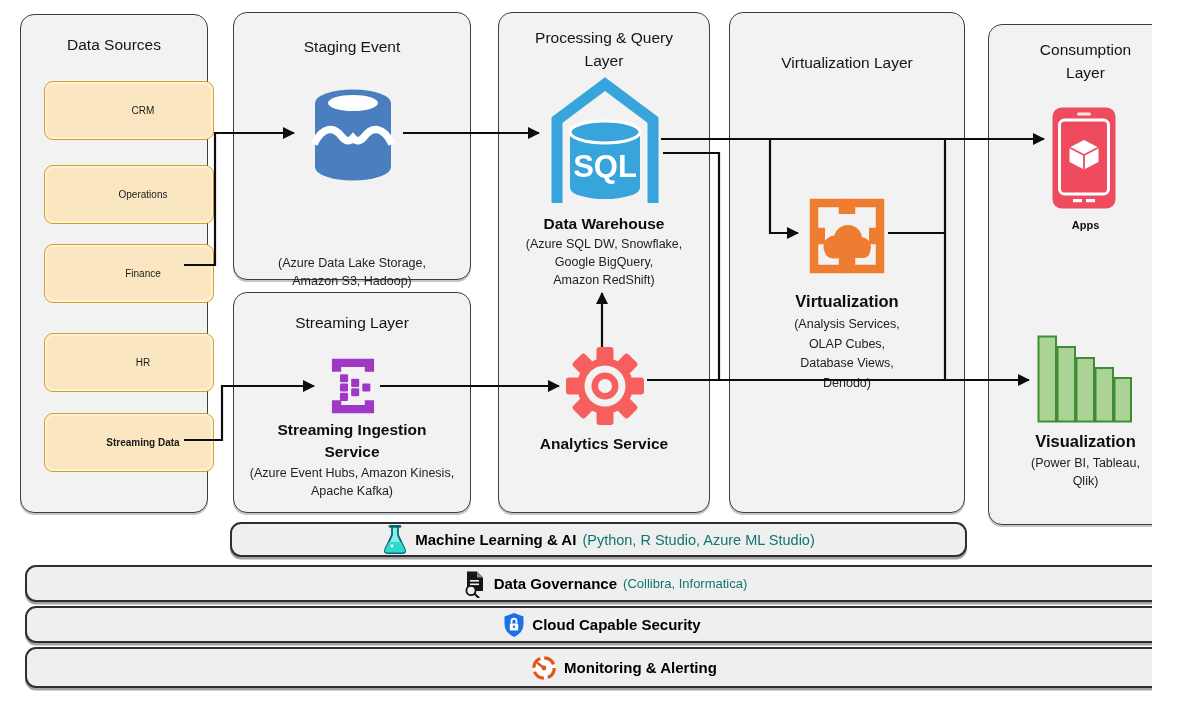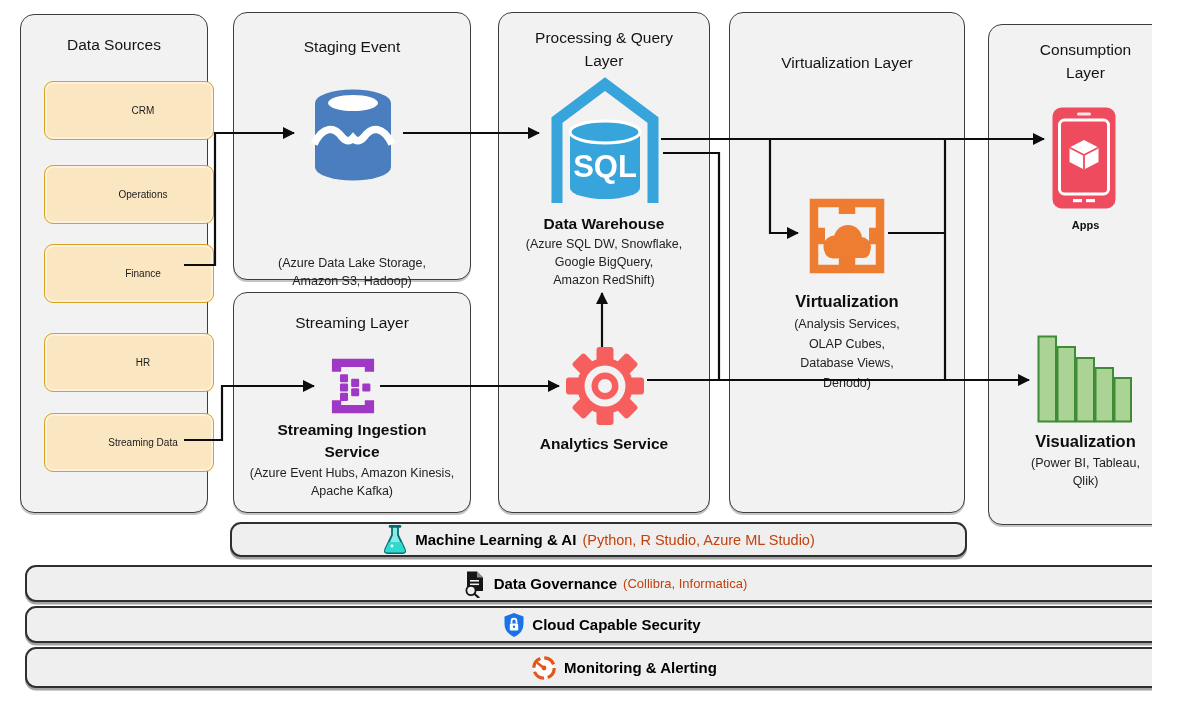--- a/index.html
+++ b/index.html
@@ -30,37 +30,37 @@
     font-size:10px;color:#1a1a1a;box-shadow:inset 0 0 0 2px rgba(255,255,255,.45);padding-left:28px;
   }
   .icon{position:absolute;}
   .bar{
     position:absolute;background:#efefef;border:2.5px solid #2f2f2f;border-radius:11px;
     box-shadow:0 2.5px 0 rgba(70,70,70,.5);
     display:flex;align-items:center;justify-content:center;
   }
   .bicon{display:inline-flex;align-items:center;margin-right:7px;}
   .btitle{font-size:15px;font-weight:700;color:#000;}
-  .bsub{font-size:13px;font-weight:400;color:#c2410c;margin-left:6px;}
+  .bsub{font-size:13px;font-weight:400;color:#0f766e;margin-left:6px;}
   .bar.ml .bsub{font-size:14.5px;}
   svg{display:block;}
   .overlay{position:absolute;left:0;top:0;z-index:10;pointer-events:none;}
 </style>
 </head>
 <body>
 
 <div class="stage">
 
   <section class="panel" style="left:20px;top:14px;width:186px;height:497px;">
     <div class="layer-title" style="top:18px;">Data Sources</div>
     <div class="srcbox" style="top:66px;">CRM</div>
     <div class="srcbox" style="top:150px;">Operations</div>
     <div class="srcbox" style="top:229px;">Finance</div>
     <div class="srcbox" style="top:318px;">HR</div>
-    <div class="srcbox" style="top:398px;">Streaming Data</div>
+    <div class="srcbox" style="top:398px;font-weight:bold;">Streaming Data</div>
   </section>
 
   <section class="panel" style="left:233px;top:12px;width:236px;height:266px;">
     <div class="layer-title" style="top:22px;">Staging Event</div>
     <span class="icon" style="left:69px;top:74px;">
       <svg width="100" height="98" viewBox="0 0 100 98">
         <path d="M12 16 V80 A38 13.5 0 0 0 88 80 V16 Z" fill="#4a7ebe"></path>
         <ellipse cx="50" cy="16" rx="38" ry="13.5" fill="#4a7ebe"></ellipse>
         <ellipse cx="50" cy="16" rx="25" ry="8" fill="#ffffff"></ellipse>
         <path d="M11 57 C20 39 31 39 39 50 Q45 57 50 51 Q55 57 61 50 C69 39 80 39 89 57" stroke="#ffffff" stroke-width="7.5" fill="none"></path>

